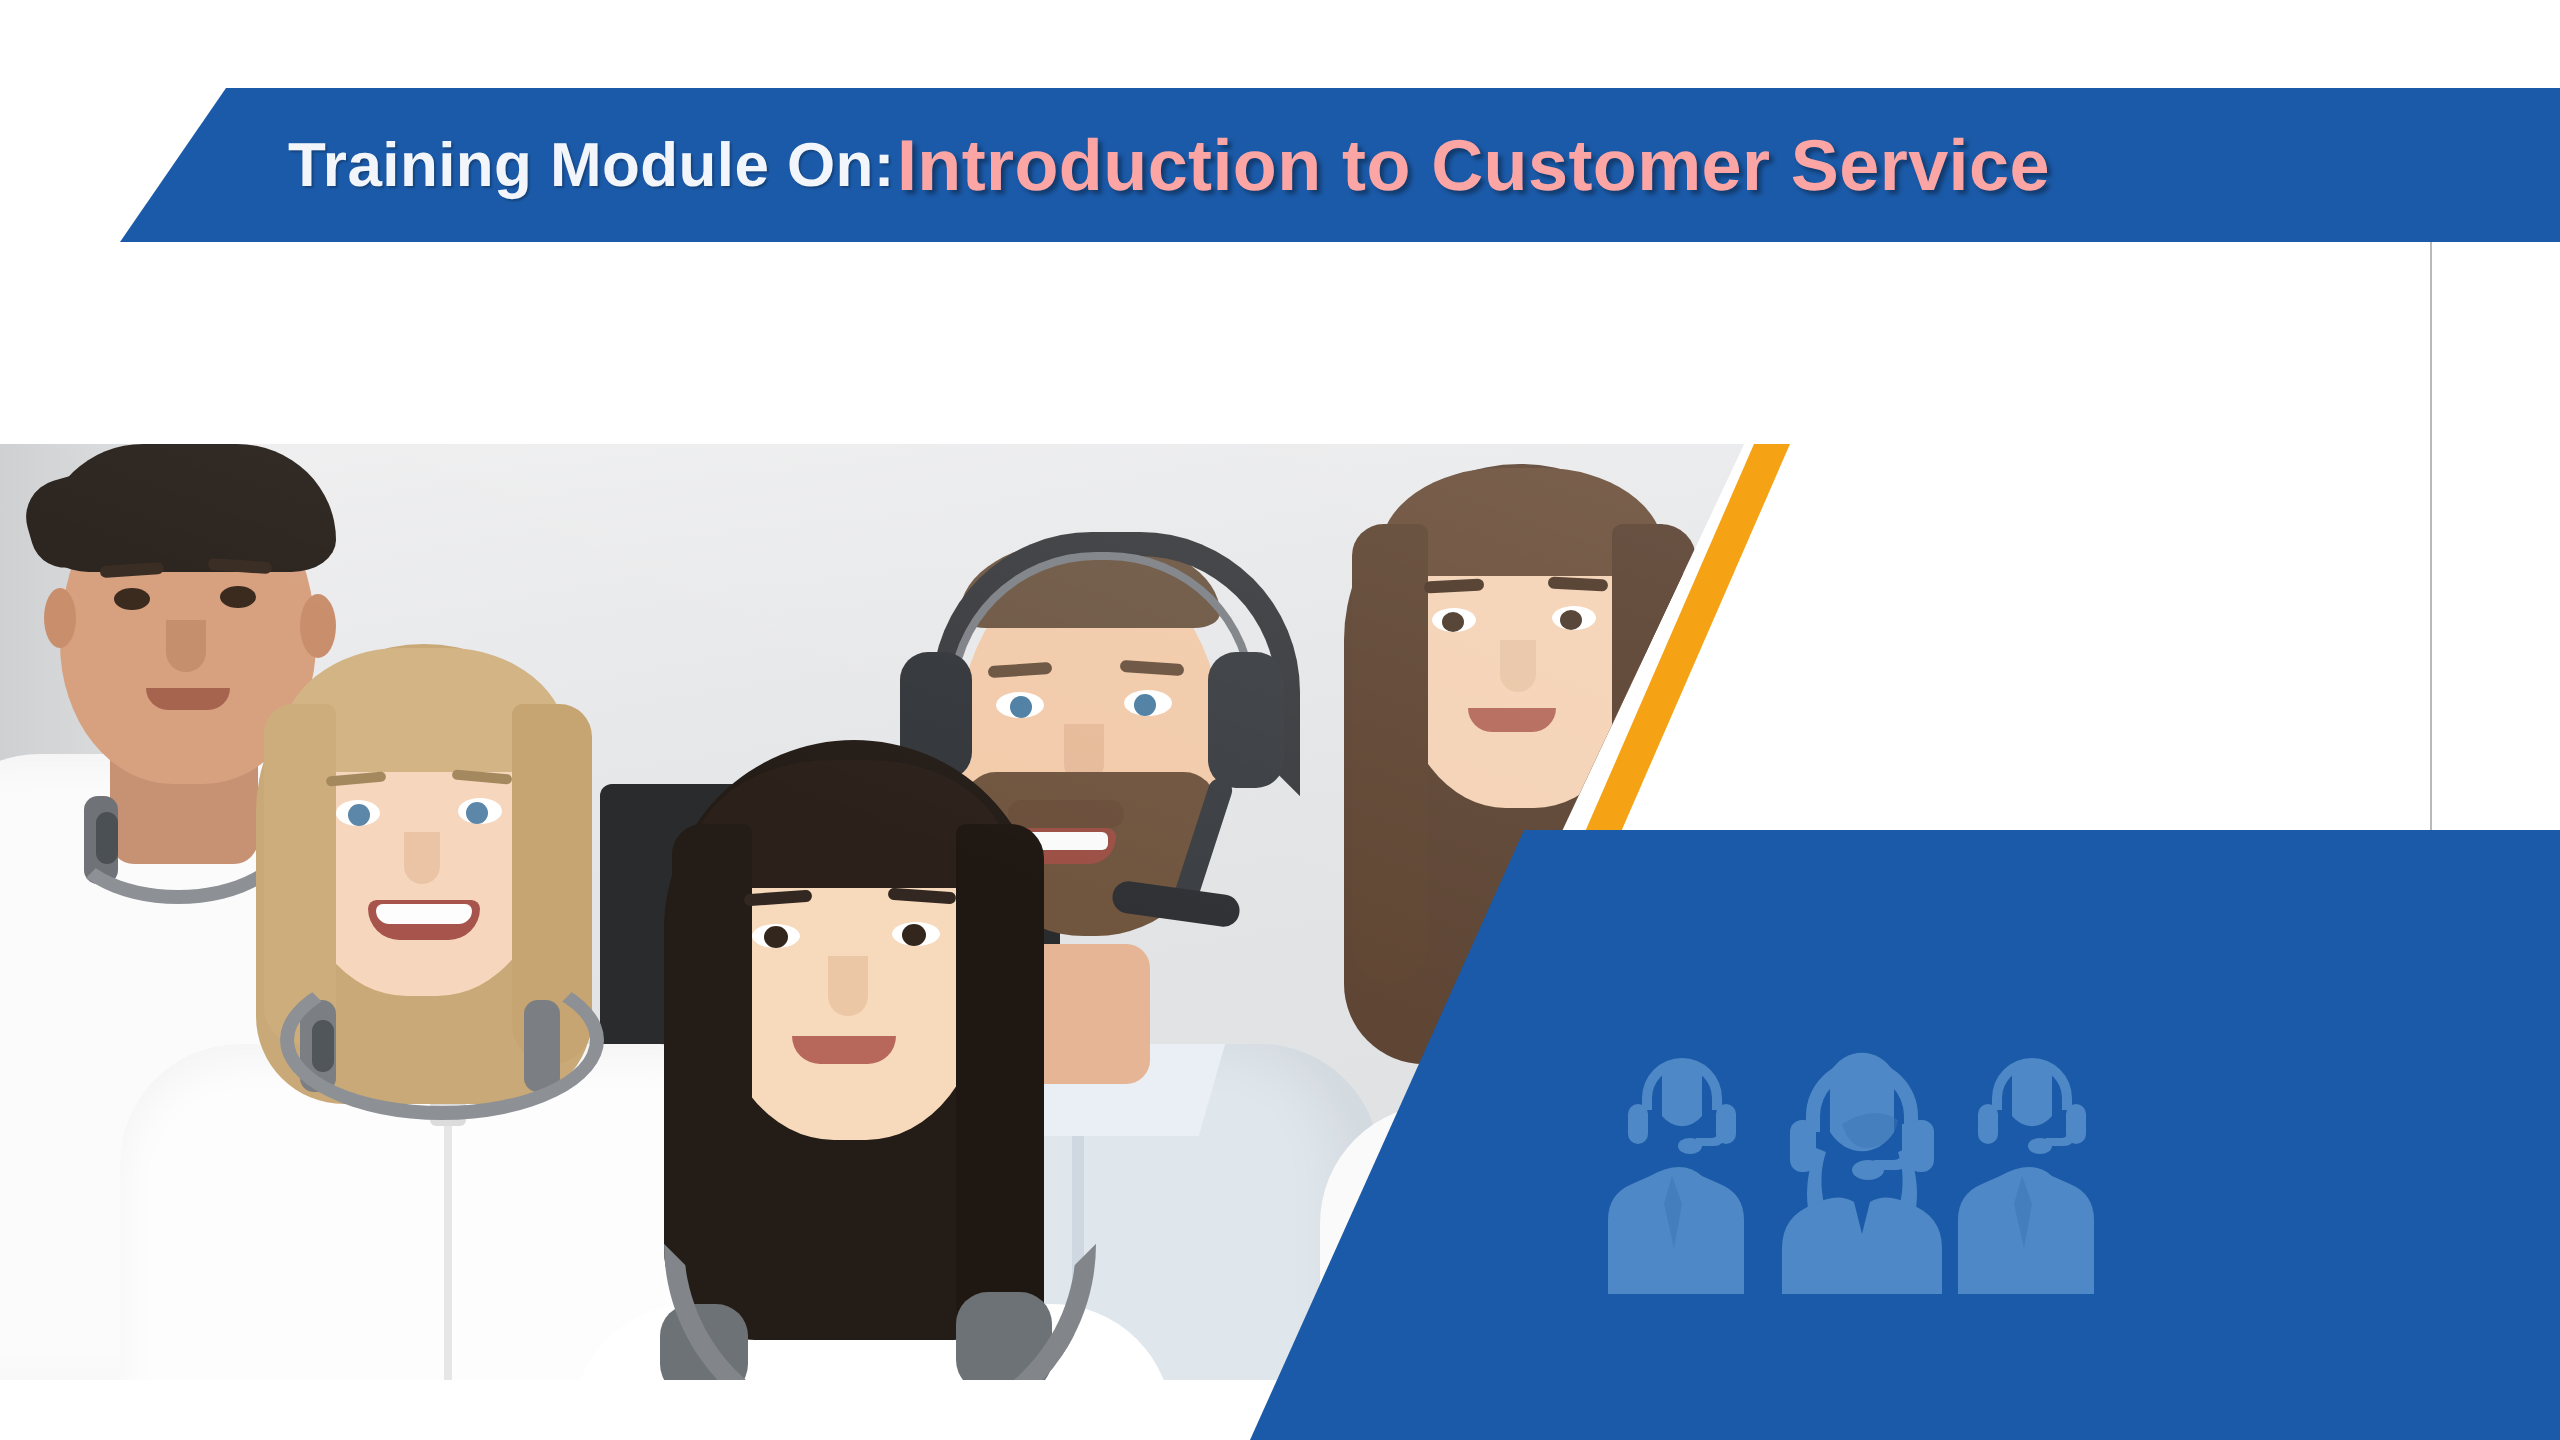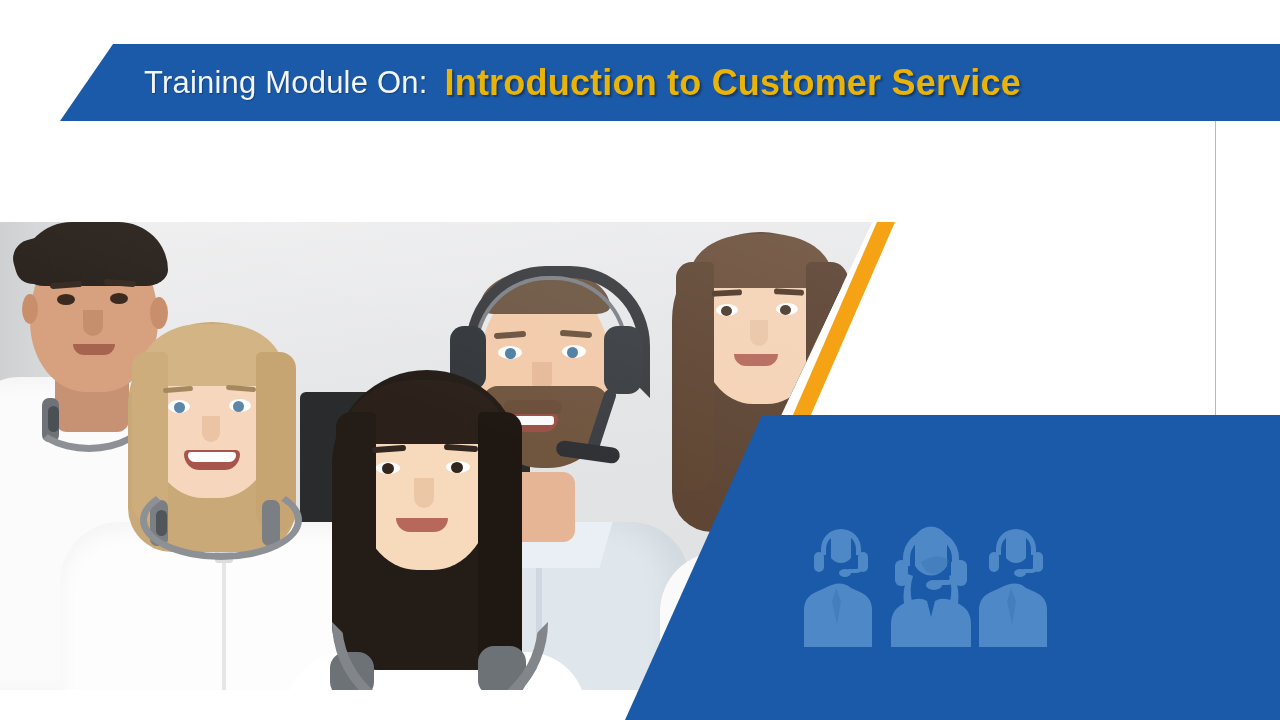--- a/index.html
+++ b/index.html
@@ -30,30 +30,30 @@
     clip-path: polygon(113px 0px, 1280px 0px, 1280px 77px, 60px 77px);
     display: flex;
     align-items: center;
     box-sizing: border-box;
     padding-left: 144px;
     white-space: nowrap;
   }
   .title-light {
     color: #f2f5f9;
     font-size: 31px;
-    font-weight: 400;
+    font-weight: 700;
     letter-spacing: 0.2px;
     text-shadow: 1px 1px 1px rgba(0,0,0,0.25);
   }
   .title-bold {
-    color: #eab308;
+    color: #fca5a5;
     font-size: 36px;
     font-weight: 700;
     letter-spacing: 0.2px;
-    margin-left: 17px;
+    margin-left: 1px;
     text-shadow: 2px 2px 2px rgba(0,0,0,0.35);
   }
 
   
   .v-divider {
     position: absolute;
     left: 1215px;
     top: 121px;
     width: 1px;
     height: 295px;

